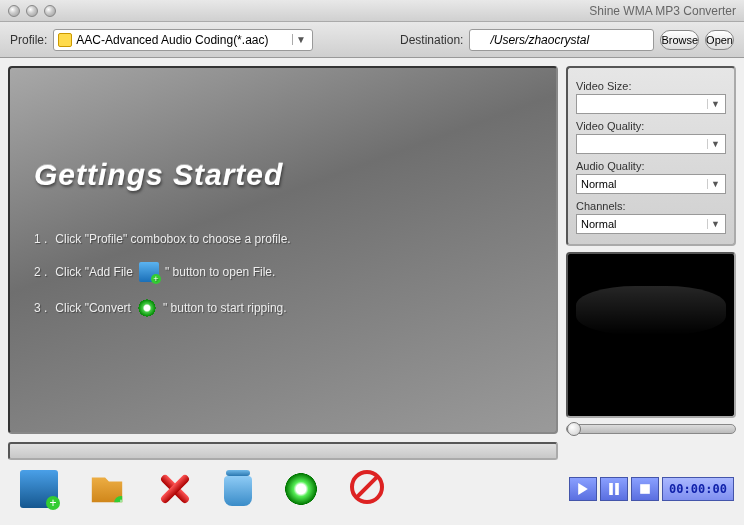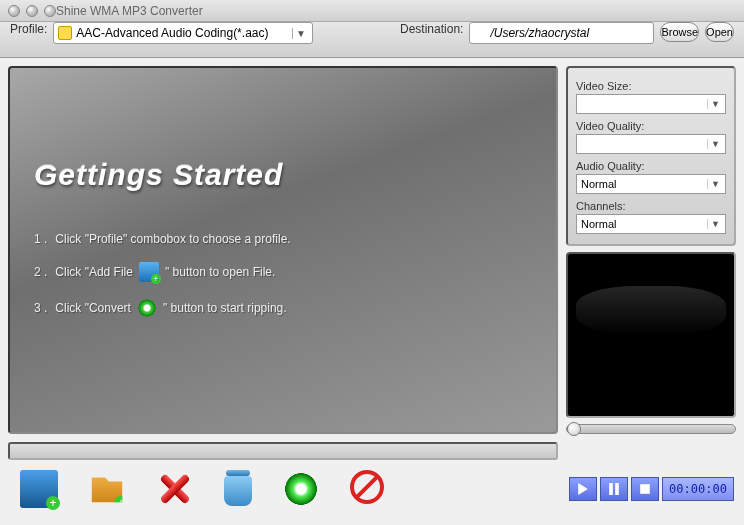--- a/index.html
+++ b/index.html
@@ -1,23 +1,23 @@
 <!DOCTYPE html>
 <html><head>
 <meta charset="utf-8">
 <style>
 * { box-sizing: border-box; margin: 0; padding: 0; font-family: "Lucida Grande", Arial, sans-serif; }
 body { background: #f0f0f0; width: 744px; height: 525px; overflow: hidden; }
 
 .titlebar { height: 22px; background: linear-gradient(#e8e8e8, #d0d0d0); border-bottom: 1px solid #aaa; display: flex; align-items: center; padding: 0 8px; }
 .traffic { display: flex; gap: 6px; }
 .traffic span { width: 12px; height: 12px; border-radius: 50%; background: radial-gradient(circle at 35% 35%, #fff, #ccc 40%, #999); border: 1px solid #888; }
-.title { flex: 1; text-align: left; font-size: 12px; color: #666; }
+.title { flex: 1; text-align: right; font-size: 12px; color: #666; }
 
-.toolbar { height: 36px; background: linear-gradient(#e8e8e8, #cfcfcf); border-bottom: 1px solid #999; display: flex; padding: 0 10px; gap: 6px; font-size: 12px; }
+.toolbar { height: 36px; background: linear-gradient(#e8e8e8, #cfcfcf); border-bottom: 1px solid #999; display: flex; align-items: center; padding: 0 10px; gap: 6px; font-size: 12px; }
 .label { color: #333; }
 .profile-sel { display: flex; align-items: center; background: #fff; border: 1px solid #999; border-radius: 3px; height: 22px; width: 260px; padding: 0 4px; }
 .profile-sel .mini-icon { width: 14px; height: 14px; background: #ffdb4d; border: 1px solid #cc9900; border-radius: 2px; margin-right: 4px; }
 .profile-sel span.txt { flex: 1; font-size: 12px; }
 .profile-sel .arrow { width: 16px; text-align: center; border-left: 1px solid #aaa; font-size: 10px; color: #555; }
 .spacer { flex: 1; }
 .dest-input { background: #fff; border: 1px solid #999; border-radius: 3px; height: 22px; width: 185px; padding: 0 20px; font-size: 12px; display: flex; align-items: center; font-style: italic; }
 .pill-btn { background: linear-gradient(#fff, #ddd); border: 1px solid #888; border-radius: 11px; height: 20px; padding: 0 0; font-size: 11px; display: flex; align-items: center; cursor: pointer; }
 
 .body-area { display: flex; padding: 8px; gap: 8px; height: 384px; }
@@ -61,21 +61,21 @@
 .i-delete::after { transform: rotate(-45deg); }
 .i-trash { background: linear-gradient(#8ecbf5,#3a8cc8); border-radius: 4px 4px 8px 8px; position: relative; height: 30px; width: 28px; margin-top: 6px; }
 .i-trash::before { content:""; position:absolute; top:-6px; left:2px; width:24px; height:6px; background: linear-gradient(#6fb8e8,#2a77b0); border-radius: 3px; }
 .i-convert { background: radial-gradient(circle,#fff 18%, #5e5 28%, #070 58%, transparent 60%); border-radius: 50%; }
 .i-stop { width: 34px; height: 34px; border: 4px solid #d22; border-radius: 50%; position: relative; }
 .i-stop::after { content:""; position:absolute; width: 30px; height: 4px; background:#d22; top: 11px; left:-2px; transform: rotate(-45deg); }
 
 .play-ctrls { display: flex; gap: 3px; align-items: center; }
 .pbtn { width: 28px; height: 24px; background: linear-gradient(#8aa0ff,#5a6fe0); border: 1px solid #4455aa; display: flex; align-items: center; justify-content: center; cursor: pointer; }
 .pbtn svg { fill: #fff; width: 12px; height: 12px; }
-.timecode { width: 72px; height: 24px; background: linear-gradient(#aab8ff,#8090f0); border: 1px solid #4455aa; color: #1122aa; font-size: 12px; display: flex; align-items: center; justify-content: center; font-family: monospace; }
+.timecode { width: 72px; height: 24px; background: linear-gradient(#aab8ff,#8090f0); border: 1px solid #4455aa; color: #1122aa; font-size: 12px; display: flex; align-items: center; justify-content: center; font-family: monospace; font-weight: bold; }
 </style>
 </head>
 <body>
 
 <div class="titlebar">
   <div class="traffic">
     <span></span>
     <span></span>
     <span></span>
   </div>

